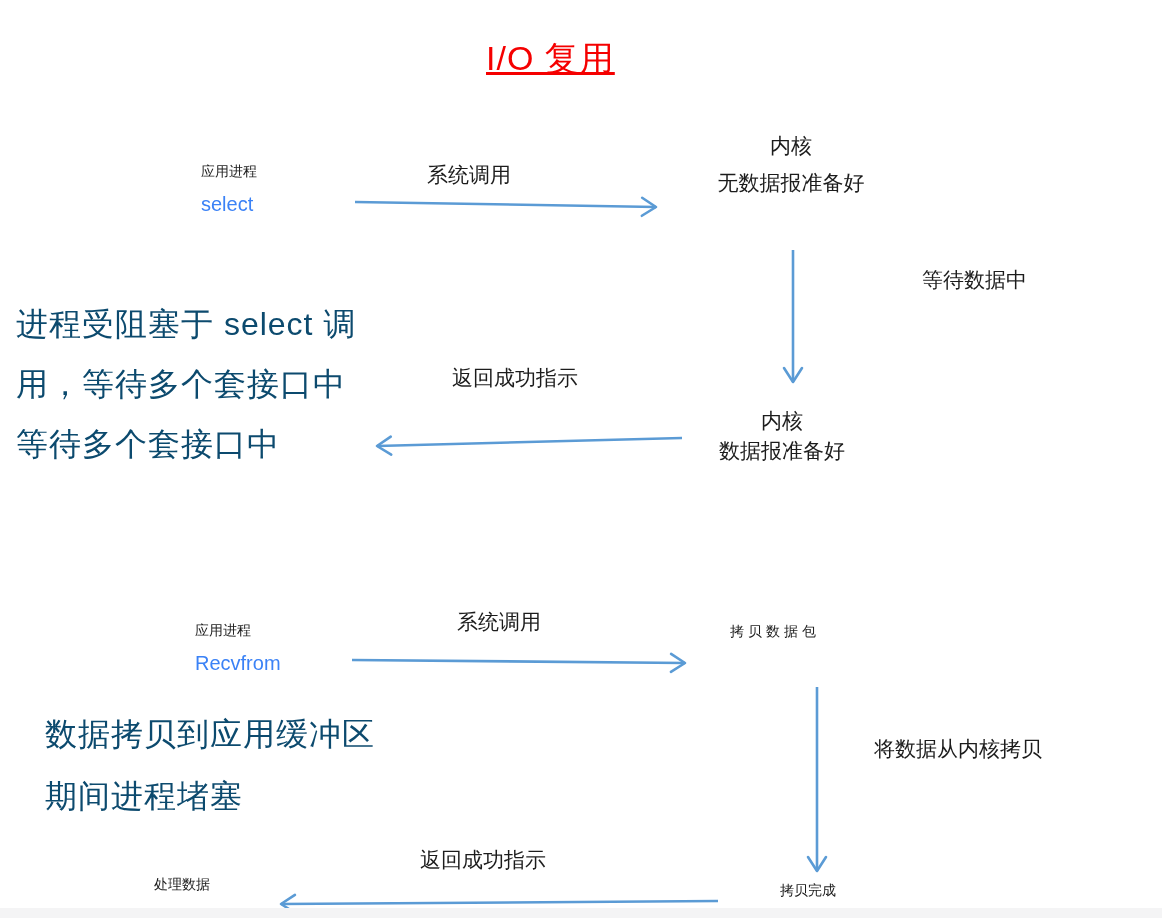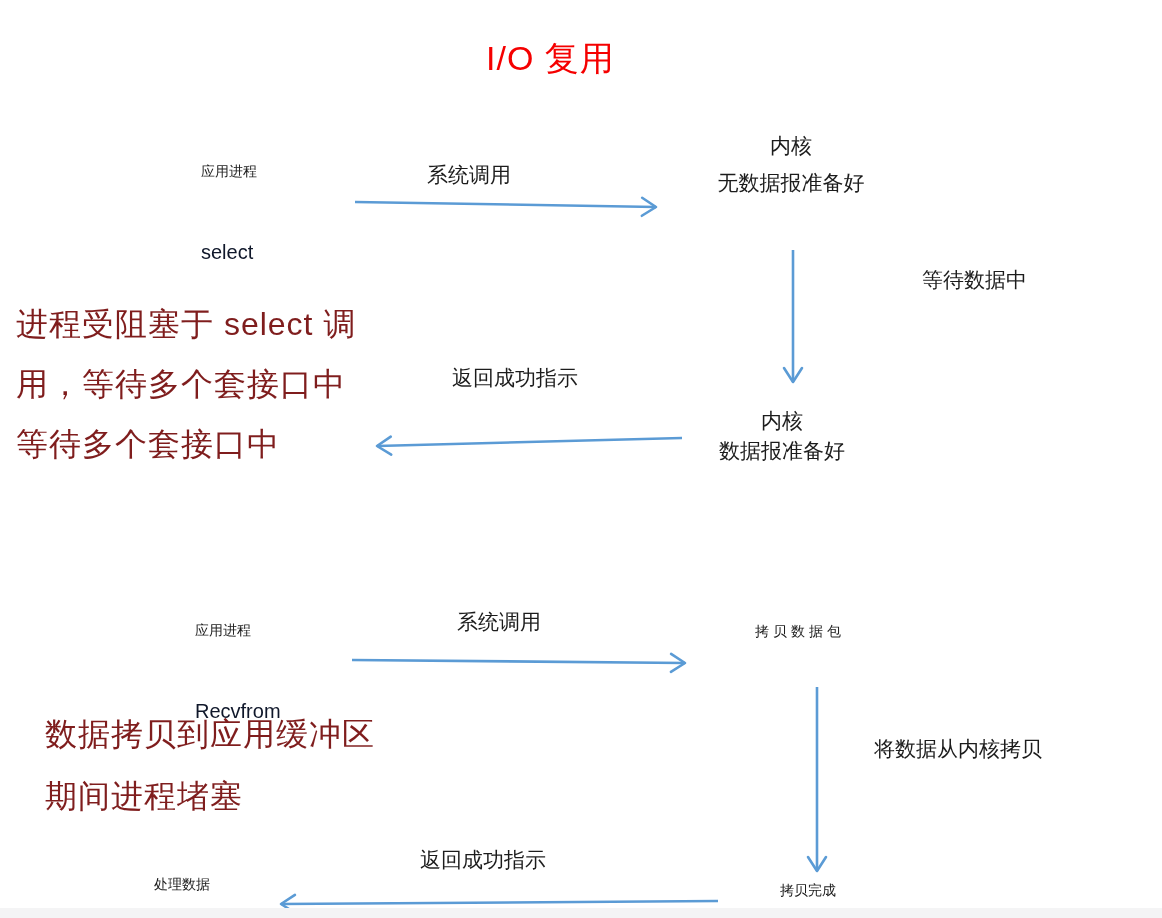--- a/index.html
+++ b/index.html
@@ -17,29 +17,29 @@
     color: #1c1c1c;
   }
   .abs { position: absolute; white-space: nowrap; }
 
   .title {
     left: 486px; top: 36px;
     font-size: 34px;
     color: #f50000;
     font-family: "Liberation Sans", sans-serif;
     letter-spacing: 1px;
+    text-decoration: underline;
   }
 
   .label { font-size: 21px; color: #1c1c1c; }
   .label-lg { font-size: 14px; color: #1c1c1c; }
   .latin {
     font-family: "Liberation Sans", sans-serif;
     font-size: 20px;
-    color: #0f172a;
-    margin-top: 48px;
+    color: #3b82f6;
   }
 
   .app1 { left: 201px; top: 155px; line-height: 33px; }
   .app2 { left: 195px; top: 614px; line-height: 33px; }
 
   .syscall1 { left: 427px; top: 161px; }
   .syscall2 { left: 457px; top: 608px; }
 
   .kernel1 {
     left: 696px; top: 128px; width: 190px;
@@ -47,28 +47,28 @@
   }
   .kernel2 {
     left: 692px; top: 406px; width: 180px;
     text-align: center; line-height: 30px;
   }
 
   .waiting { left: 922px; top: 266px; }
   .return1 { left: 452px; top: 364px; }
   .return2 { left: 420px; top: 846px; }
 
-  .copy-packet { left: 755px; top: 623px; letter-spacing: 4px; text-align: right; }
+  .copy-packet { left: 730px; top: 623px; letter-spacing: 4px; text-align: right; }
   .copy-desc { left: 874px; top: 733px; line-height: 33px; }
 
   .process-data { left: 154px; top: 876px; }
   .copy-done   { left: 780px; top: 882px; }
 
   .note {
-    color: #7f1d1d;
+    color: #0c4a6e;
     font-size: 32px;
     letter-spacing: 1px;
     font-family: "Liberation Sans", sans-serif;
   }
   .note1 { left: 16px; top: 294px; line-height: 60px; }
   .note2 { left: 45px; top: 703px; line-height: 62px; }
 
   .arrows-layer {
     position: absolute;
     left: 0; top: 0;

